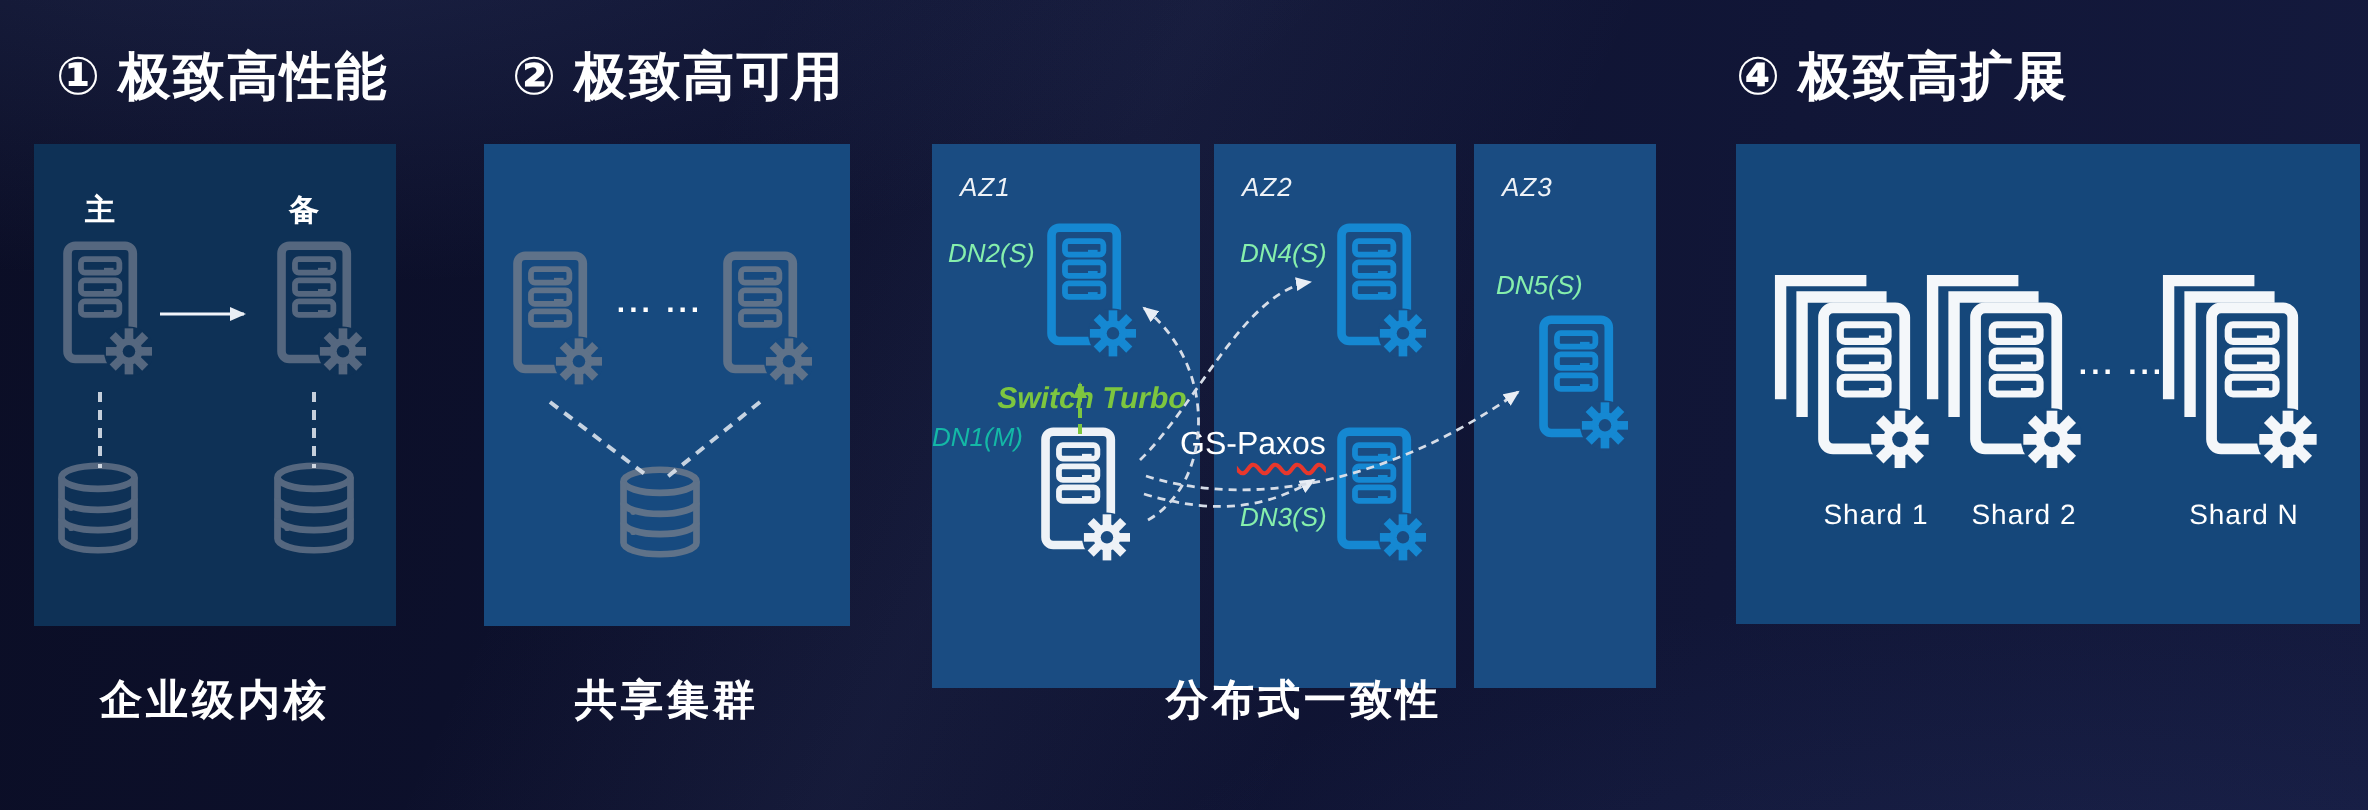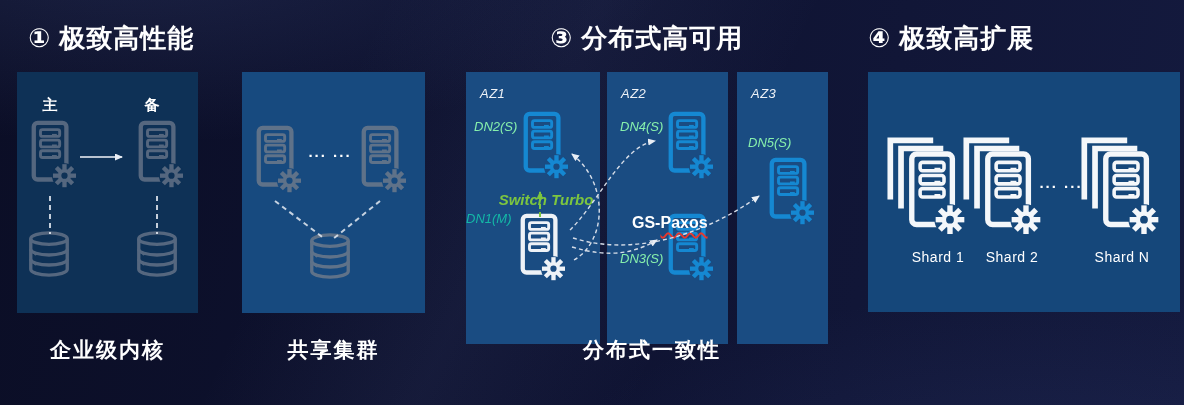--- a/index.html
+++ b/index.html
@@ -22,21 +22,21 @@
   .az{position:absolute;top:72px;height:272px;background:#1a4c82;font-style:italic;}
   .az1{left:466px;width:134px;}
   .az2{left:607px;width:121px;}
   .az3{left:737px;width:91px;}
   .az-label{color:#eef2f7;font-size:13px;font-weight:400;letter-spacing:.5px;}
   .node-label{font-size:13px;color:#86efac;white-space:nowrap;}
   .node-label.master{color:#14b8a6;}
   .hanzi{color:#fff;font-size:15px;font-weight:700;text-align:center;}
   .dots{color:#fff;font-size:15px;font-weight:700;letter-spacing:2px;text-align:center;white-space:nowrap;}
   .switch-turbo{color:#7dc63f;font-size:15px;font-weight:700;text-align:center;white-space:nowrap;}
-  .gs-paxos{color:#fff;font-size:16px;font-weight:700;white-space:nowrap;margin-left:42px;}
+  .gs-paxos{color:#fff;font-size:16px;font-weight:400;white-space:nowrap;}
   .gs-paxos .squiggle{text-decoration:underline wavy #e8372c 2px;text-underline-offset:4px;}
   .shard-label{color:#fff;font-size:14px;text-align:center;white-space:nowrap;letter-spacing:.5px;}
   svg.icon{display:block;overflow:visible;}
   .overlay{position:absolute;left:0;top:0;pointer-events:none;}
 </style>
 </head>
 <body>
 
 <div class="stage">
 
@@ -75,21 +75,21 @@
       </symbol>
       <symbol id="stack" viewBox="0 0 130 168">
         <path d="M10 104 L10 10 L78 10" fill="none" stroke="currentColor" stroke-width="9"></path>
         <path d="M27 118 L27 23 L94 23" fill="none" stroke="currentColor" stroke-width="9"></path>
         <use href="#srv" x="30" y="26" width="100" height="142"></use>
       </symbol>
     </defs>
   </svg>
 
   <div class="abs title" style="left:28px;top:21px">① 极致高性能</div>
-  <div class="abs title" style="left:550px;top:21px">③ 分布式高可用</div>
+  <div class="abs title" style="left:256px;top:21px">② 极致高可用</div>
   <div class="abs title" style="left:868px;top:21px">④ 极致高扩展</div>
 
   <div class="panel p1">
     <div class="abs hanzi" style="left:21px;top:24px;width:24px">主</div>
     <div class="abs hanzi" style="left:123px;top:24px;width:24px">备</div>
     <svg class="icon abs" style="left:11px;top:48px;--bg:#0e3156;color:#55677f" width="48" height="72">
         <use href="#srv"></use>
       </svg>
     <svg class="icon abs" style="left:118px;top:48px;--bg:#0e3156;color:#55677f" width="48" height="72">
         <use href="#srv"></use>

